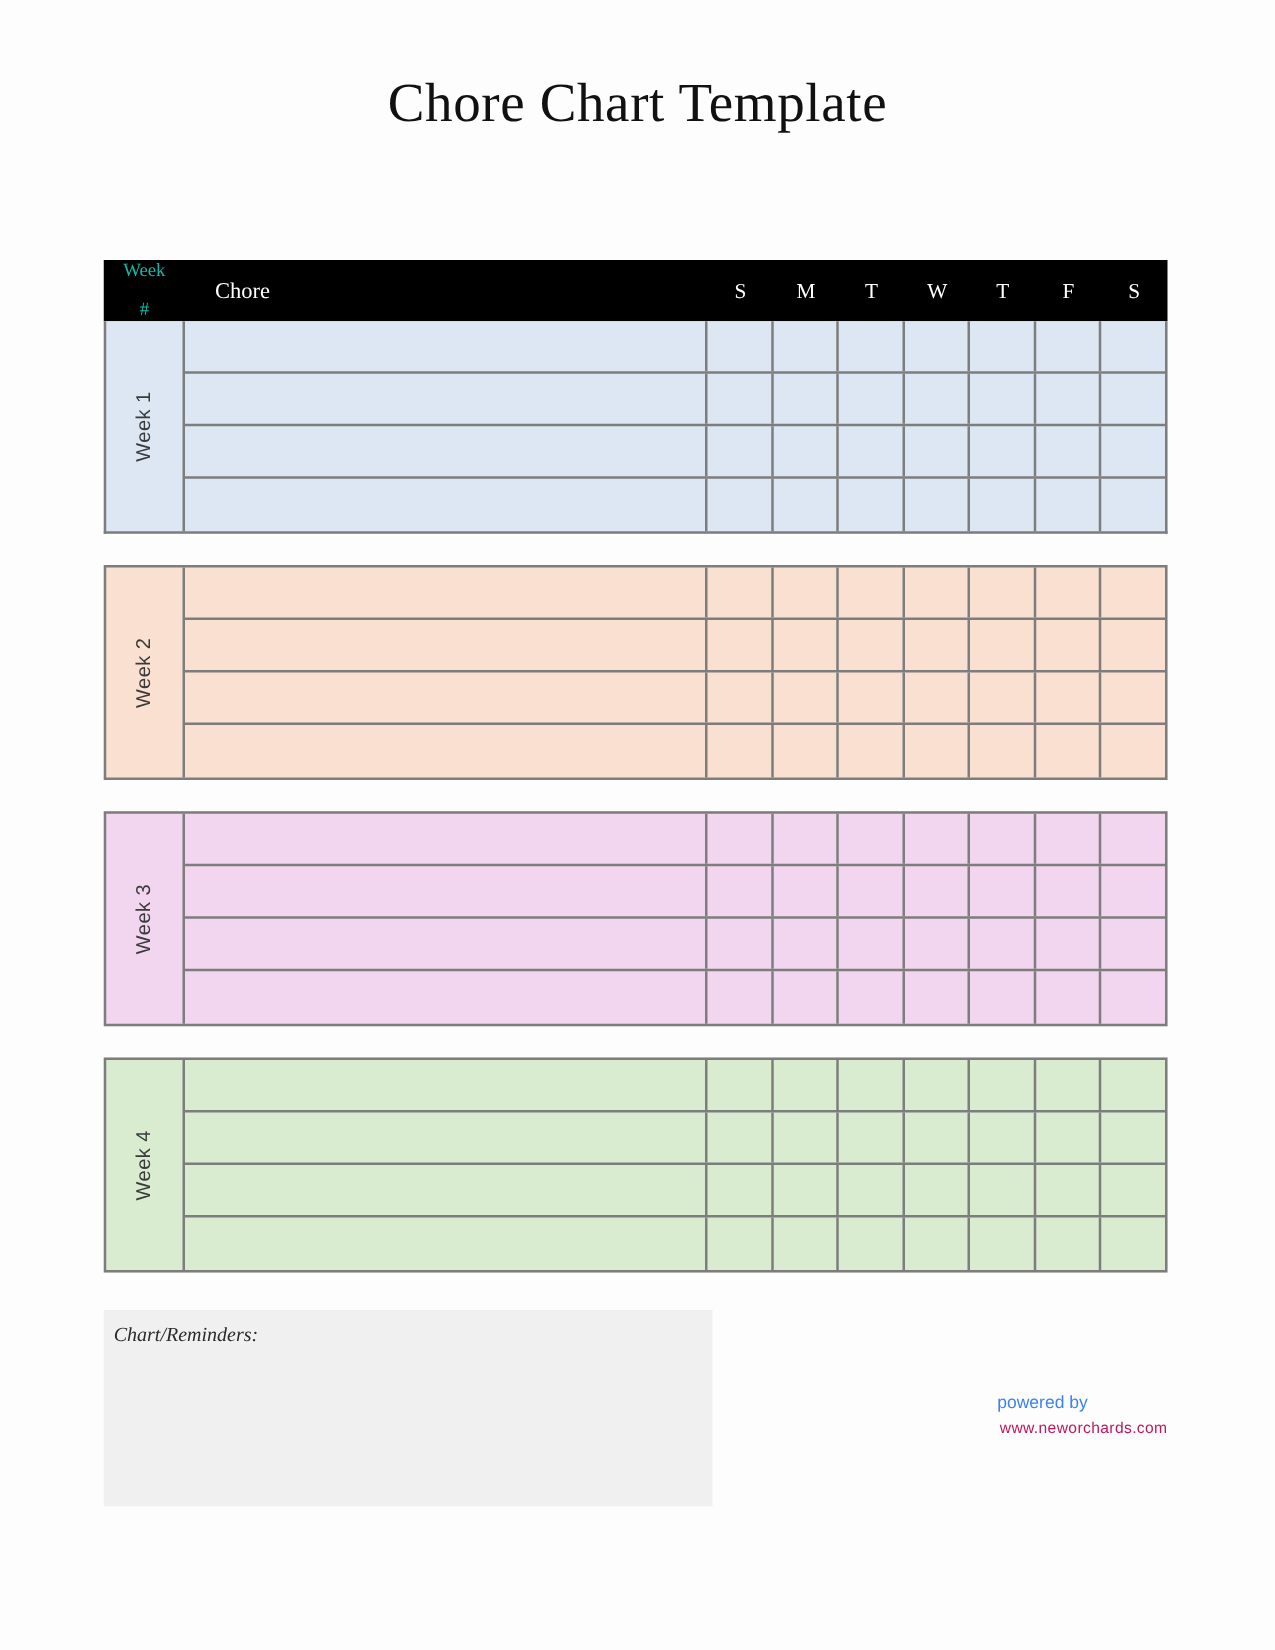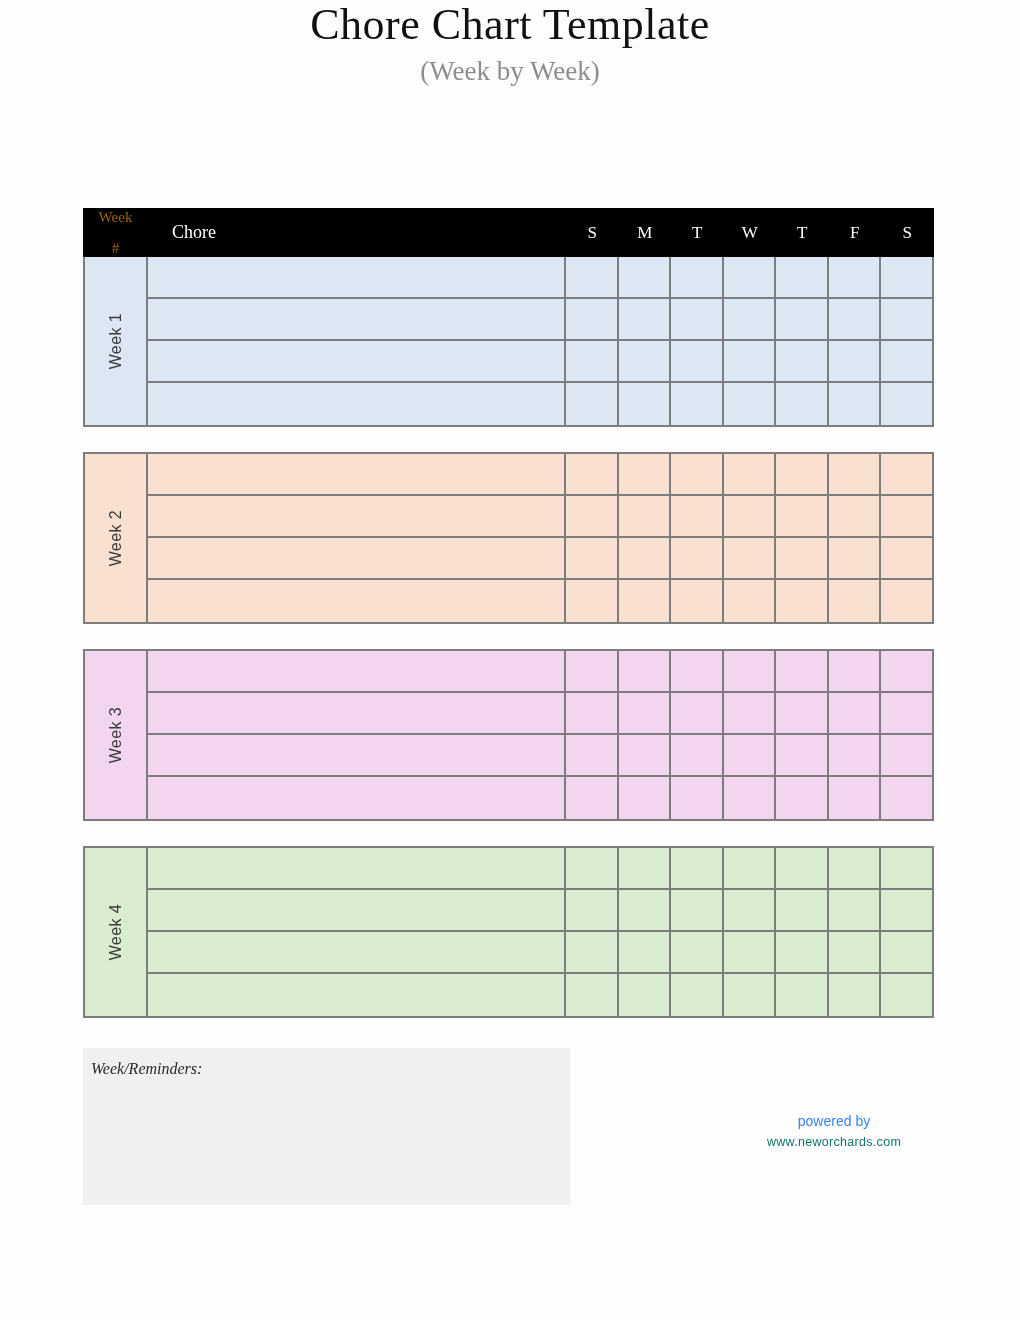--- a/index.html
+++ b/index.html
@@ -15,20 +15,21 @@
 
   .page {
     position: relative;
     width: 1020px;
     height: 1320px;
   }
 
   
   .title-block {
     text-align: center;
+    padding-top: 58px;
   }
   .main-title {
     font-family: "Liberation Serif", serif;
     font-size: 44px;
     color: #111111;
     letter-spacing: 0.5px;
     line-height: 1.12;
     font-weight: normal;
   }
   .sub-title {
@@ -51,21 +52,21 @@
   
   .head-row {
     display: flex;
     background: #000000;
     height: 49px;
     width: 851px;
   }
   .head-week {
     width: 65px;
     flex: 0 0 65px;
-    color: #a16207;
+    color: #14b8a6;
     font-family: "Liberation Serif", serif;
     font-size: 15px;
     display: flex;
     flex-direction: column;
     align-items: center;
     justify-content: center;
     line-height: 1.12;
     gap: 14px;
   }
   .head-chore {
@@ -181,33 +182,33 @@
     font-family: "Liberation Sans", sans-serif;
     font-size: 28px;
     font-weight: bold;
     color: #f0605d;
     line-height: 1.25;
     letter-spacing: -0.2px;
   }
   .brand-url {
     font-family: "Liberation Sans", sans-serif;
     font-size: 12.5px;
-    color: #0f766e;
+    color: #be185d;
     letter-spacing: 0.3px;
     line-height: 1.6;
+    text-align: right;
   }
 </style>
 </head>
 <body>
 
 <div class="page">
 
   <div class="title-block">
     <div class="main-title">Chore Chart Template</div>
-    <div class="sub-title">(Week by Week)</div>
   </div>
 
   <div class="chart">
 
     <div class="head-row">
       <div class="head-week">
         <span>Week</span>
         <span>#</span>
       </div>
       <div class="head-chore">Chore</div>
@@ -442,21 +443,21 @@
             <div class="day-cell"></div>
             <div class="day-cell"></div>
           </div>
         </div>
       </div>
     </div>
 
   </div>
 
   <div class="notes-box">
-    <span class="notes-label">Week/Reminders:</span>
+    <span class="notes-label">Chart/Reminders:</span>
   </div>
 
   <div class="brand">
     <div class="brand-powered">powered by</div>
     <div class="brand-url">www.neworchards.com</div>
   </div>
 
 </div>
 
 </body></html>

